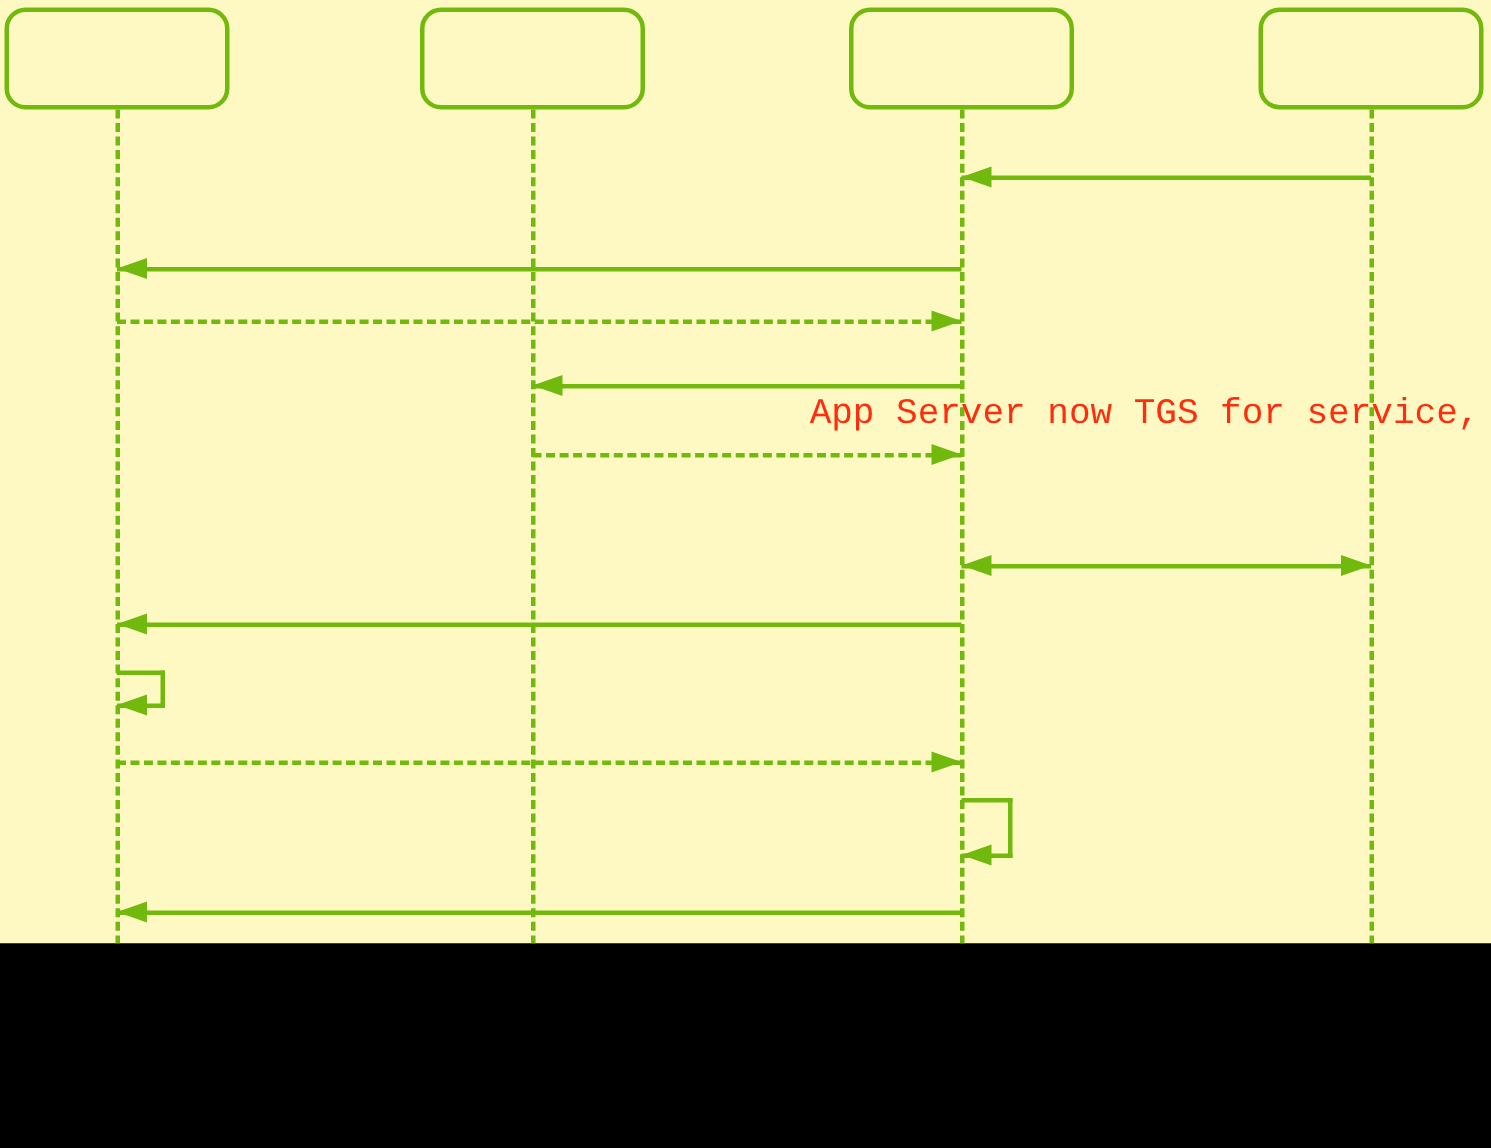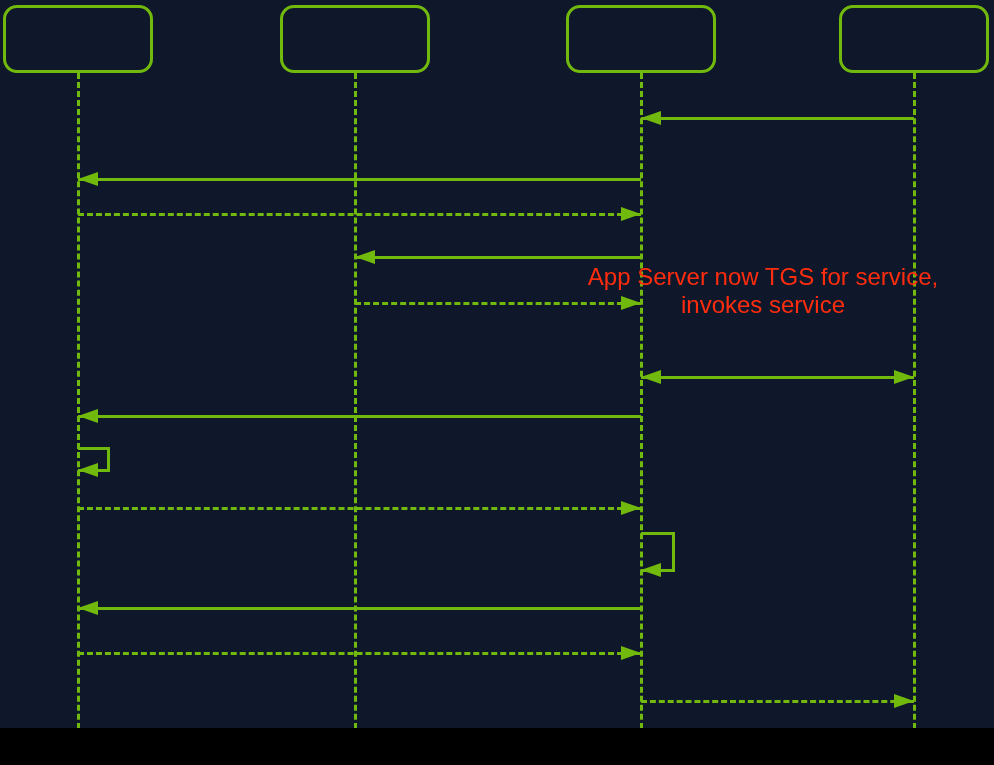--- a/index.html
+++ b/index.html
@@ -7,24 +7,24 @@
     --annotation: #FF2D0E;
   }
   html, body {
     margin: 0;
     padding: 0;
     background: #000000;
   }
   .canvas {
     position: relative;
     width: 994px;
-    height: 728px;
+    height: 629px;
     overflow: hidden;
-    background: #0f172a;
-    font-family: Liberation Sans, sans-serif;
+    background: #fef9c3;
+    font-family: Liberation Mono, monospace;
   }
   .actor-box {
     position: absolute;
     box-sizing: border-box;
     border: 3px solid var(--stroke);
     border-radius: 14px;
     background: transparent;
   }
   .lifeline {
     position: absolute;
@@ -107,15 +107,14 @@
       <div class="arrow-left" style="left: 641px; top: 563px;"></div>
       <div class="line-solid" style="left: 78px; top: 606.5px; width: 563px;"></div>
       <div class="arrow-left" style="left: 78px; top: 601px;"></div>
       <div class="line-dashed" style="left: 78px; top: 651.5px; width: 563px;"></div>
       <div class="arrow-right" style="left: 621px; top: 646px;"></div>
       <div class="line-dashed" style="left: 641px; top: 699.5px; width: 273px;"></div>
       <div class="arrow-right" style="left: 894px; top: 694px;"></div>
     </div>
   <div class="annotation" style="left: 763px; top: 263px; font-size: 24px; line-height: 28px;">
     <div>App Server now TGS for service,</div>
-    <div>invokes service</div>
   </div>
 </div>
 
 </body></html>

